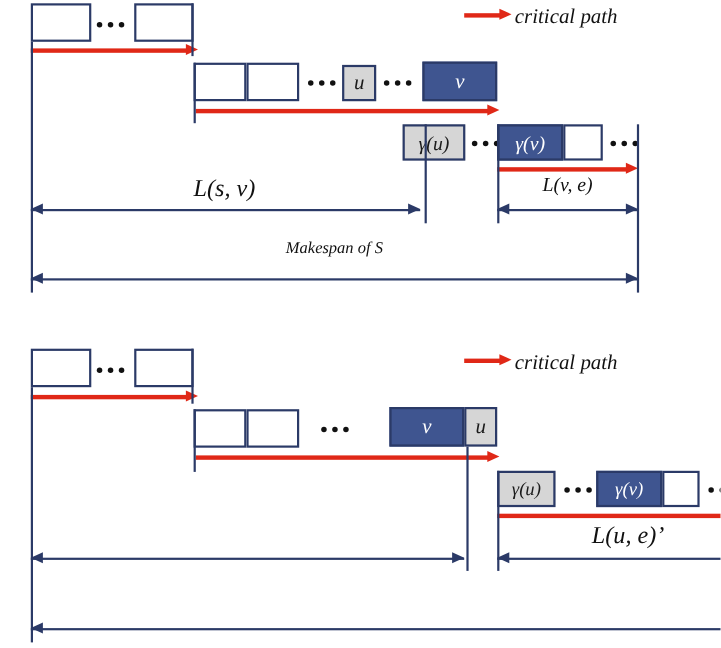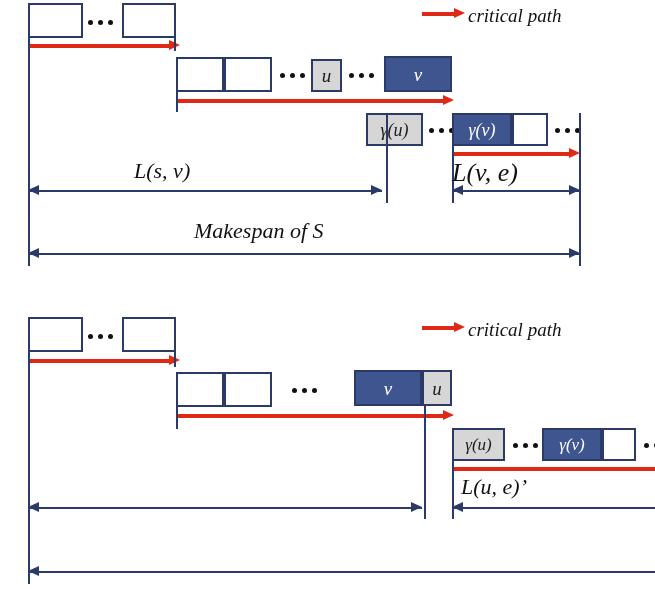--- a/index.html
+++ b/index.html
@@ -111,21 +111,21 @@
     width: 2px;
     background: #2b3a67;
   }
 
   
   .mlabel {
     position: absolute;
     font-style: italic;
     color: #111111;
     white-space: nowrap;
-    text-align: left;
+    text-align: center;
   }
 
   
   .legend { position: absolute; height: 20px; }
   .legend .ltext {
     position: absolute;
     left: 46px; top: -3px;
     font-style: italic;
     color: #111111;
     white-space: nowrap;
@@ -225,28 +225,28 @@
     <div class="vline" style="left:4px; top:38px; height:228px;"></div>
     <div class="vline" style="left:555px; top:113px; height:153px;"></div>
 
     <div class="mlabel" style="left:110px; top:158px; width:140px; font-size:22px;">L(s, v)</div>
     <div class="nv-arrow" style="left:4px; top:185px; width:354px;">
       <div class="headL"></div>
       <div class="shaft" style="width:354px;"></div>
       <div class="headR"></div>
     </div>
 
-    <div class="mlabel" style="left:428px; top:158px; width:128px; font-size:26px;">L(v, e)</div>
+    <div class="mlabel" style="left:428px; top:158px; width:128px; font-size:18px;">L(v, e)</div>
     <div class="nv-arrow" style="left:428px; top:185px; width:128px;">
       <div class="headL"></div>
       <div class="shaft" style="width:128px;"></div>
       <div class="headR"></div>
     </div>
 
-    <div class="mlabel" style="left:170px; top:218px; width:220px; font-size:22px;">Makespan of S</div>
+    <div class="mlabel" style="left:170px; top:218px; width:220px; font-size:15px;">Makespan of S</div>
     <div class="nv-arrow" style="left:4px; top:248px; width:552px;">
       <div class="headL"></div>
       <div class="shaft" style="width:552px;"></div>
       <div class="headR"></div>
     </div>
   </div>
 
   <div class="abs" style="left:0; top:312px; width:655px; height:277px;">
 
     <div class="legend" style="left:398px; top:10px; width:220px;">

